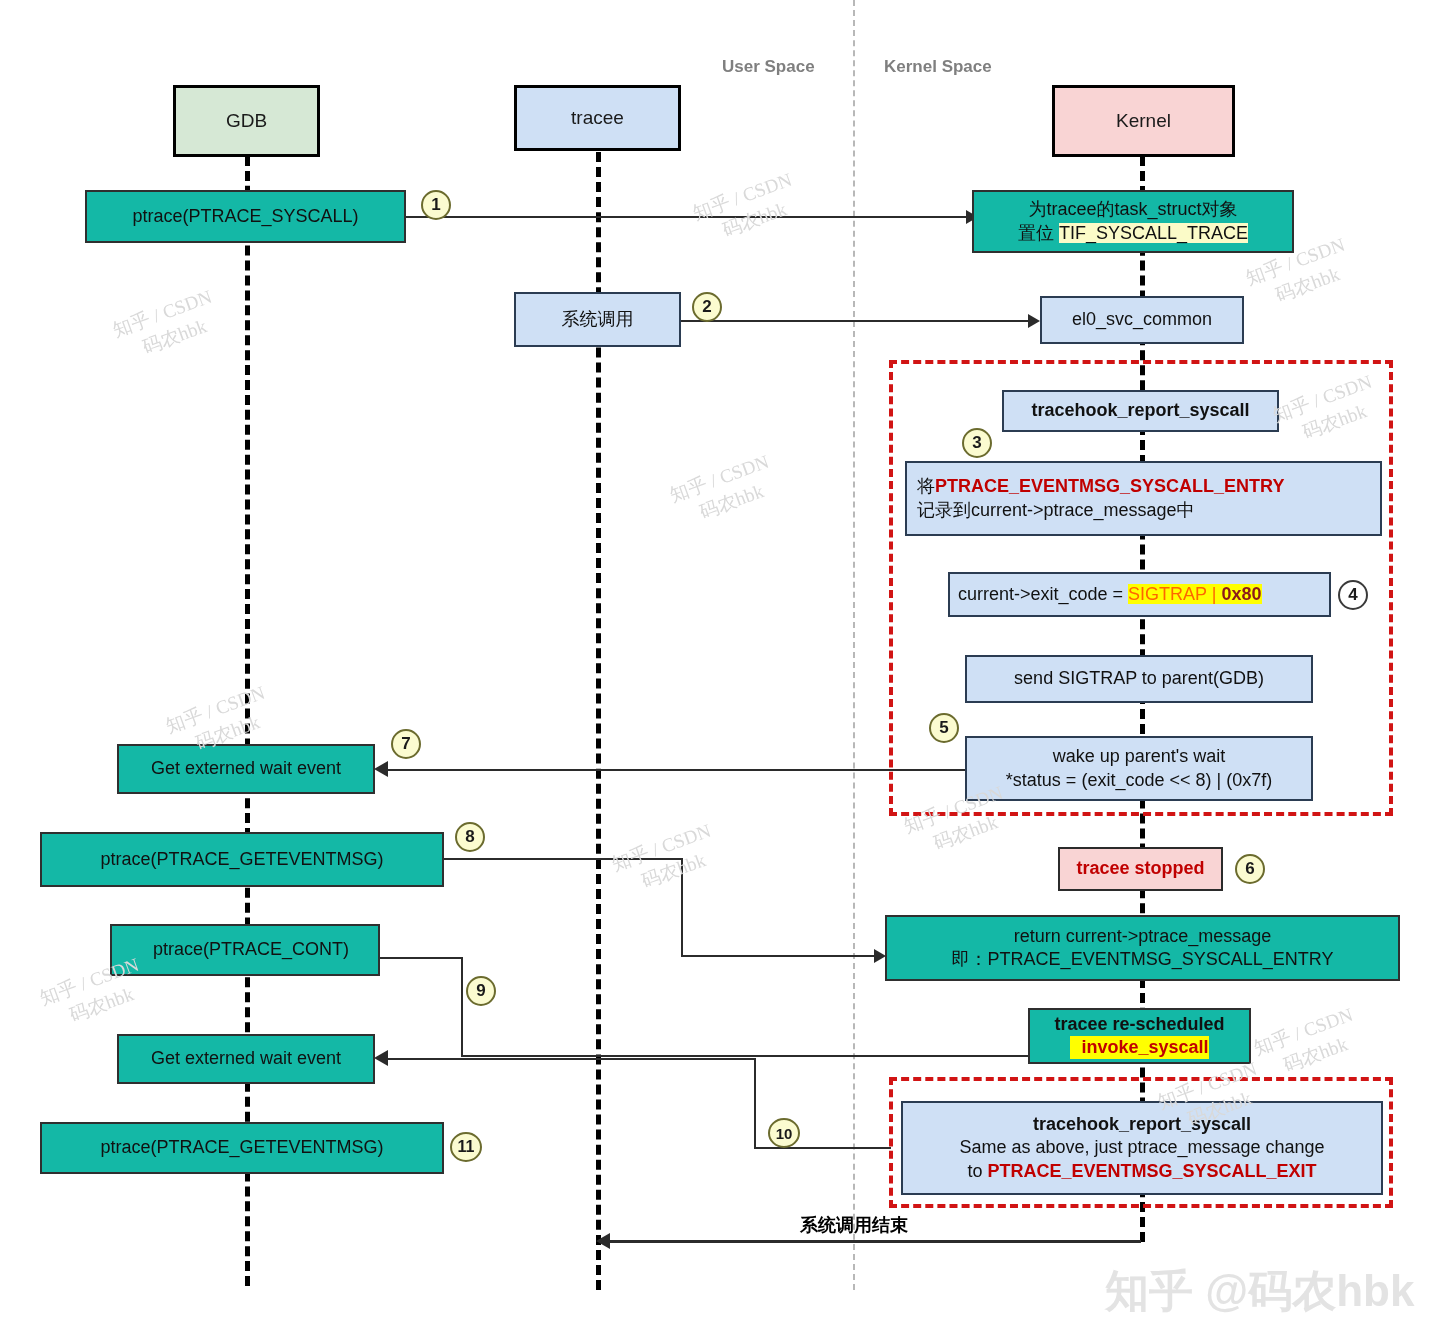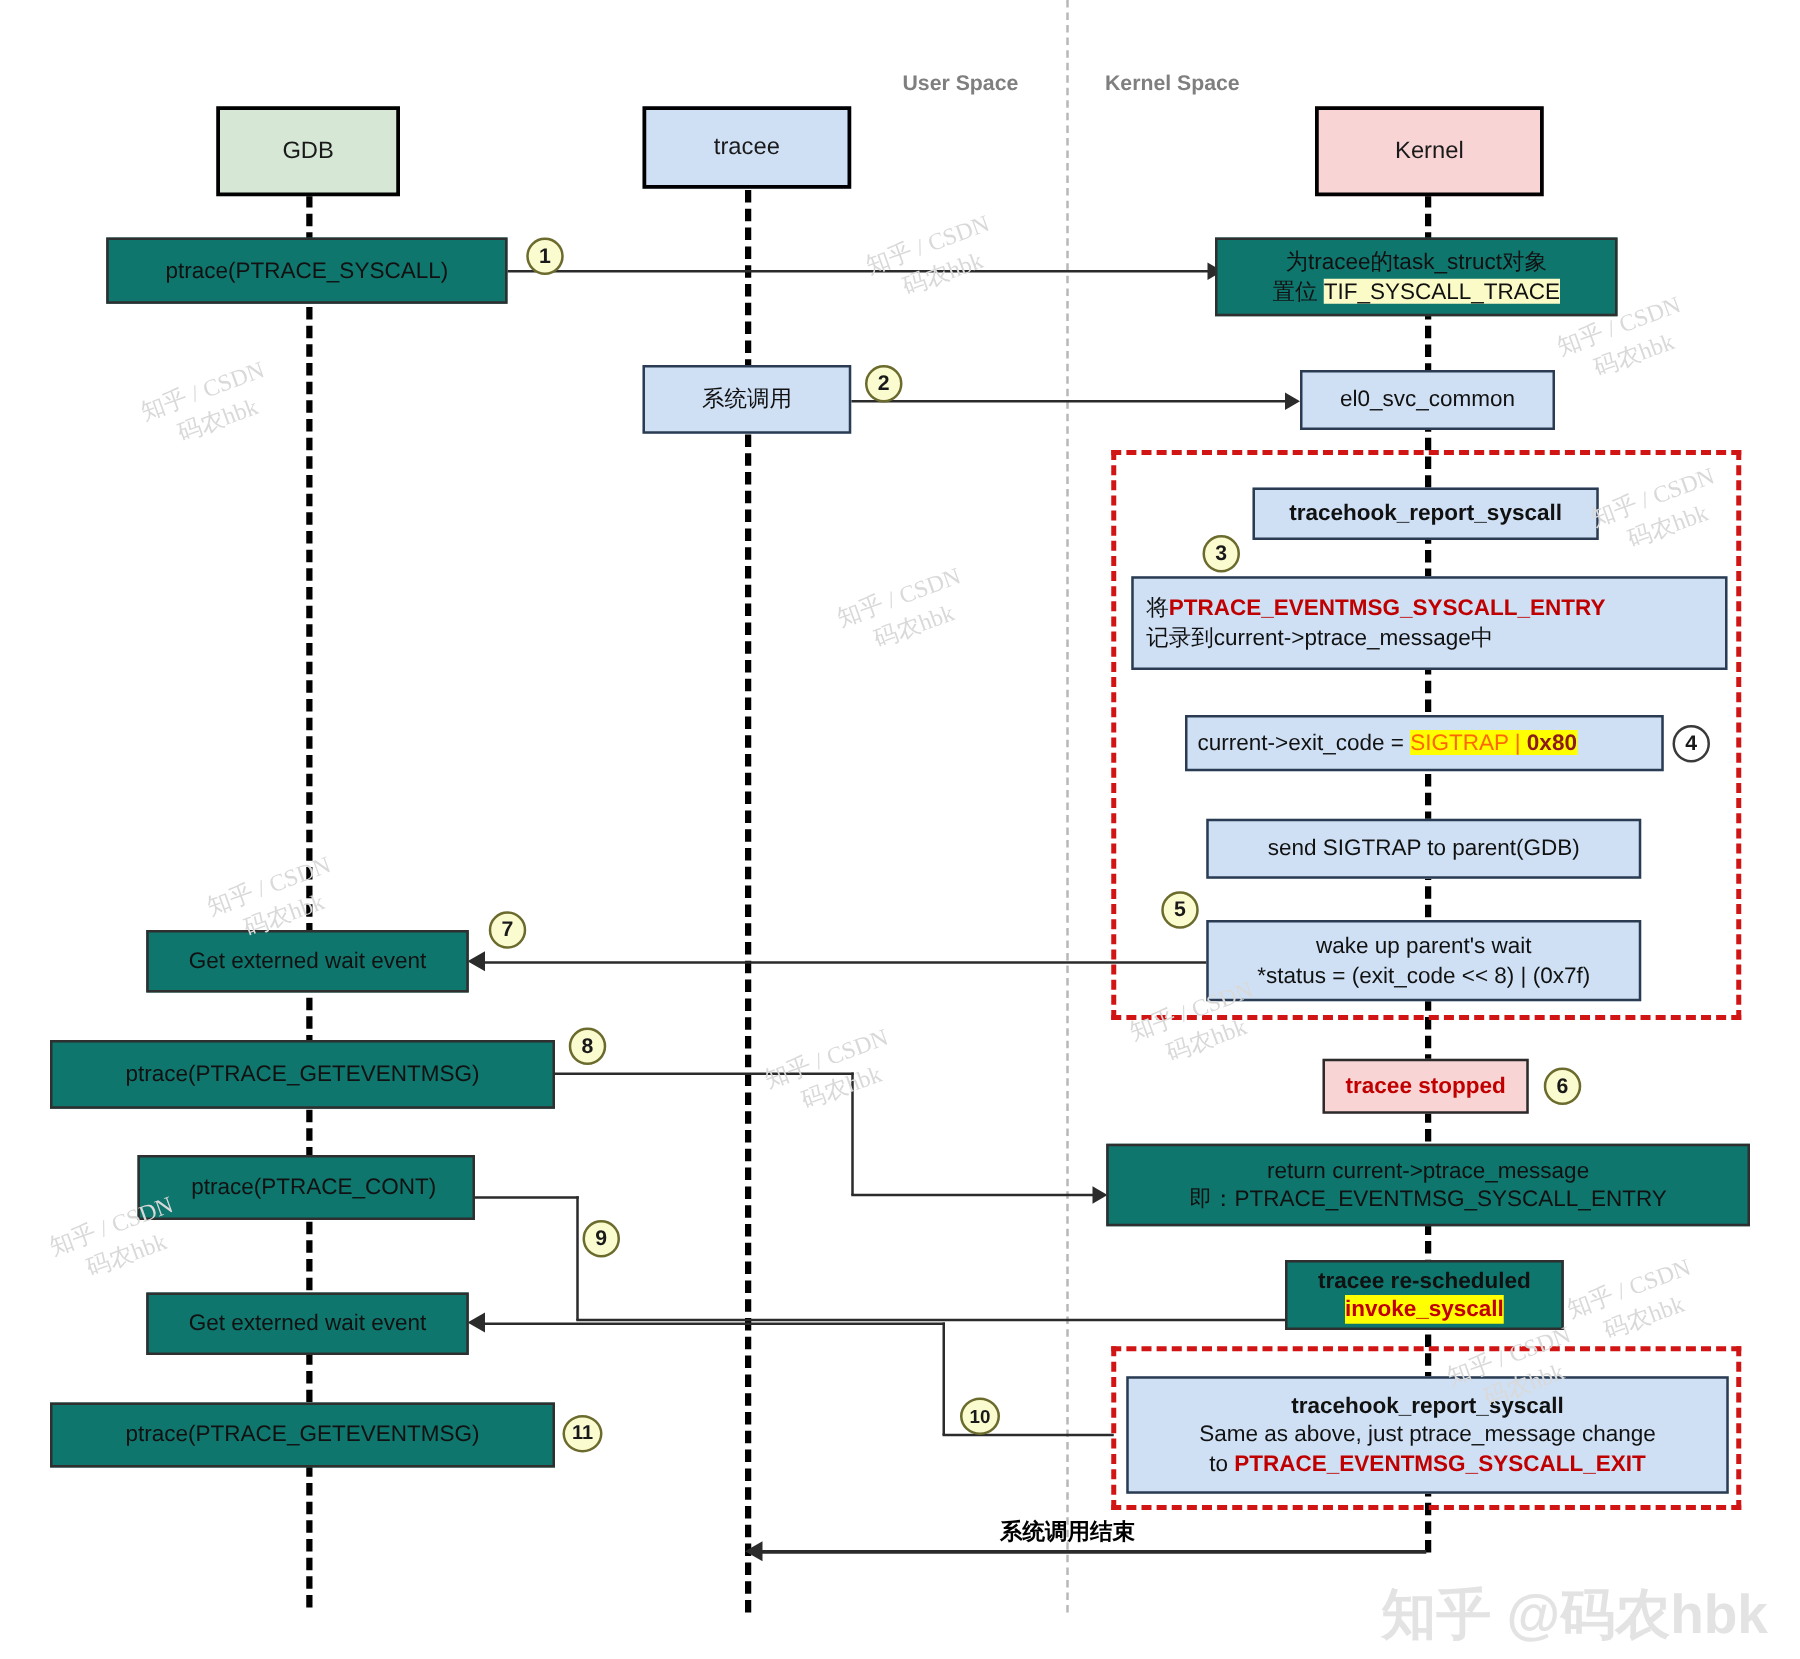--- a/index.html
+++ b/index.html
@@ -58,21 +58,21 @@
   .hdr-green { background: #d6e8d5; }
   .hdr-blue  { background: #cfe0f5; }
   .hdr-red   { background: #f9d4d4; }
 
   .msg {
     border: 2px solid #2b2b2b;
     font-size: 18px;
     color: #111111;
     padding: 2px 8px;
   }
-  .green { background: #0f766e; border-color:#2f2f2f;}
+  .green { background: #14b8a6; border-color:#2f2f2f;}
   .blue  { background: #cfe0f5; border-color:#2b3c52;}
   .red   { background: #f9d4d4; border-color:#2b2b2b;}
 
   .bold { font-weight: bold; }
   .redtext { color: #c00000; font-weight: bold; }
   .redplain { color: #c00000; font-weight: bold; }
   .hl-yellow { background: #fbfbc8; }
   .hl-strong { background: #ffff00; }
   .orange { color: #ff6600; font-weight: normal; }
   .darkred-b { color: #8c1a1a; font-weight: bold; }
@@ -304,21 +304,21 @@
   <div class="box msg green" style="left:110px; top:924px; width:270px; height:52px;padding-left:20px;">
     <div>ptrace(PTRACE_CONT)</div>
   </div>
 
   <div class="badge" style="left:466px; top:976px;">
     <span>9</span>
   </div>
 
   <div class="box msg green" style="left:1028px; top:1008px; width:223px; height:56px;">
     <div class="bold">tracee re-scheduled</div>
-    <div class="bold hl-strong" style="color:#c00000;">invoke_syscall</div>
+    <div class="bold hl-strong" style="color:#c00000;padding-left:11px;">invoke_syscall</div>
   </div>
 
   <div class="hline" style="left:378px; top:1059px; width:0px;"></div>
   <div class="hline" style="left:378px; top:1059px; width:0;"></div>
 
   <div class="hline" style="left:378px; top:1058px; width:378px;"></div>
   <div class="vline" style="left:754px; top:1058px; height:90px;"></div>
   <div class="hline" style="left:754px; top:1147px; width:137px;"></div>
   <div class="arrow-thin-l" style="left:374px; top:1050px;"></div>
 

